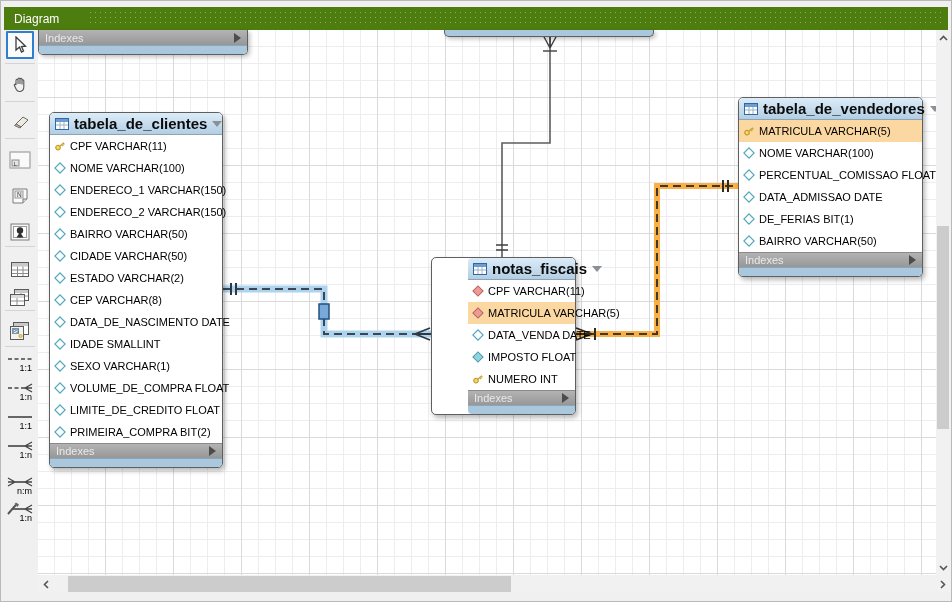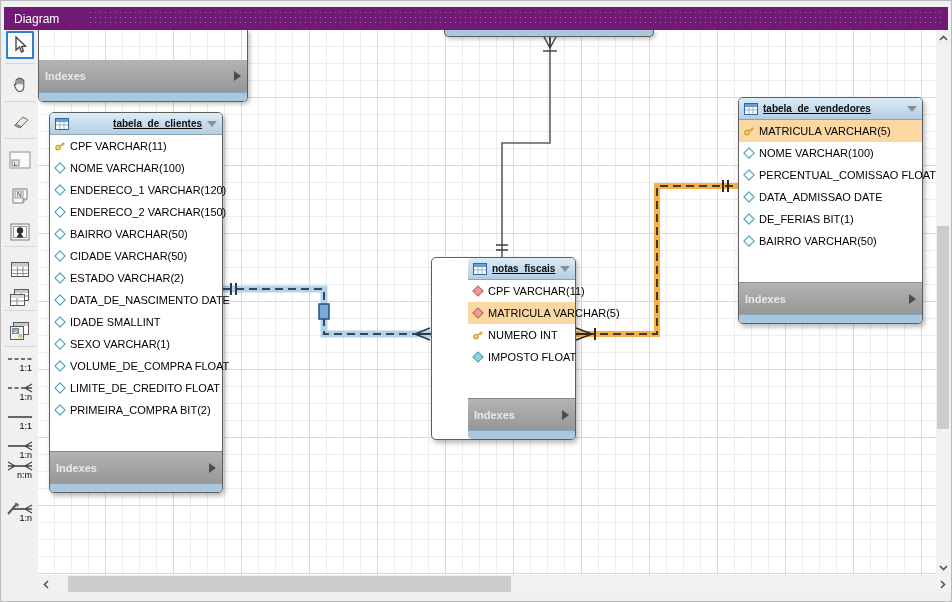--- a/index.html
+++ b/index.html
@@ -1,20 +1,20 @@
 <!DOCTYPE html>
 <html><head>
 <meta charset="utf-8">
 <style>
   * { margin:0; padding:0; box-sizing:border-box; }
   html,body { width:952px; height:602px; font-family:"Liberation Sans", sans-serif; background:#e9e9e9; }
   .window { position:relative; width:952px; height:602px; background:#f0f0f0; border:1px solid #b9b9b9; overflow:hidden; }
 
   
-  .titlebar { position:absolute; left:3px; top:6px; right:3px; height:23px; background:#701a75; display:flex; align-items:center; }
+  .titlebar { position:absolute; left:3px; top:6px; right:3px; height:23px; background:#4d7c0f; display:flex; align-items:center; }
   .titlebar .tab-label { color:#ffffff; font-size:12px; padding-left:10px; }
   .titlebar .dots { position:absolute; left:84px; right:4px; top:3px; bottom:3px;
     background-image:radial-gradient(rgba(255,255,255,0.35) 0.7px, transparent 0.9px);
     background-size:5px 5px; }
 
   
   .toolbar { position:absolute; left:1px; top:29px; width:36px; bottom:26px; background:#f0f0f0; z-index:6; }
   .tool { position:absolute; left:4px; width:28px; height:28px; display:flex; align-items:center; justify-content:center; background:transparent; border:none; cursor:pointer; }
   .tool.selected { border:2px solid #2f7fd0; background:#fbfbfb; border-radius:1px; }
   .tool-sep { position:absolute; left:3px; width:30px; height:1px; background:#d4d4d4; }
@@ -29,27 +29,27 @@
       repeating-linear-gradient(to right,  transparent 0 16px, #ededf1 16px 17px),
       repeating-linear-gradient(to bottom, transparent 0 16px, #ededf1 16px 17px),
       #ffffff; }
 
   svg.rel-layer { position:absolute; left:0; top:0; z-index:2; pointer-events:none; }
 
   
   .db-table { position:absolute; z-index:3; border:1px solid #5f5f5f; border-radius:5px; background:#ffffff; box-shadow:2px 3px 5px rgba(0,0,0,0.28); font-size:11px; }
   .tbl-header { height:22px; display:flex; align-items:center; gap:5px; padding:0 5px 0 5px;
     background:linear-gradient(#dcecf8, #b2cee4); border-bottom:1px solid #8ea4b5; border-radius:4px 4px 0 0; }
-  .tbl-title { font-weight:bold; font-size:10px; color:#0b0b0b; flex:1; white-space:nowrap;text-decoration:underline; }
+  .tbl-title { font-weight:bold; font-size:15px; color:#0b0b0b; flex:1; white-space:nowrap; }
   .caret-down { width:0; height:0; border-left:5px solid transparent; border-right:5px solid transparent; border-top:6px solid #8a9096; }
   .tbl-rows { background:#ffffff; }
   .tbl-row { height:22px; display:flex; align-items:center; gap:4px; padding-left:4px; white-space:nowrap; color:#000; }
   .tbl-row.hl { background:#fbd7a1; }
-  .tbl-footer { height:32px; display:flex; align-items:center; justify-content:space-between; padding:0 6px;
-    background:linear-gradient(#b3b3b3,#979797); border-top:1px solid #8a8a8a; color:#e9e9e9; font-weight:bold; font-size:11px;margin-top:30px; }
+  .tbl-footer { height:15px; display:flex; align-items:center; justify-content:space-between; padding:0 6px;
+    background:linear-gradient(#b3b3b3,#979797); border-top:1px solid #8a8a8a; color:#e9e9e9; font-weight:normal; font-size:11px; }
   .footer-arrow { width:0; height:0; border-top:5px solid transparent; border-bottom:5px solid transparent; border-left:7px solid #4c4c4c; }
   .tbl-strip { height:9px; background:#a9c8de; border-top:1px solid #8aa6bc; border-radius:0 0 4px 4px; }
 
   
   .partial-a { position:absolute; left:37px; top:29px; width:210px; z-index:3; box-shadow:2px 2px 4px rgba(0,0,0,0.25); border:1px solid #5f5f5f; border-top:none; border-radius:0 0 5px 5px; }
   .partial-a .tbl-footer { border-top:none; }
   .partial-b { position:absolute; left:443px; top:29px; width:210px; height:7px; z-index:3; background:#a9c8de; border:1px solid #5f5f5f; border-top:none; border-radius:0 0 5px 5px; box-shadow:2px 2px 4px rgba(0,0,0,0.25); }
 
   .col-icon { flex:0 0 auto; }
 
@@ -135,21 +135,21 @@
         <div class="tbl-row">
           <svg class="col-icon" width="12" height="12" viewBox="0 0 12 12">
             <rect x="2.4" y="2.4" width="7.2" height="7.2" transform="rotate(45 6 6)" fill="#ffffff" stroke="#52a8c0" stroke-width="1.2"></rect>
           </svg>
           <span>NOME VARCHAR(100)</span>
         </div>
         <div class="tbl-row">
           <svg class="col-icon" width="12" height="12" viewBox="0 0 12 12">
             <rect x="2.4" y="2.4" width="7.2" height="7.2" transform="rotate(45 6 6)" fill="#ffffff" stroke="#52a8c0" stroke-width="1.2"></rect>
           </svg>
-          <span>ENDERECO_1 VARCHAR(120)</span>
+          <span>ENDERECO_1 VARCHAR(150)</span>
         </div>
         <div class="tbl-row">
           <svg class="col-icon" width="12" height="12" viewBox="0 0 12 12">
             <rect x="2.4" y="2.4" width="7.2" height="7.2" transform="rotate(45 6 6)" fill="#ffffff" stroke="#52a8c0" stroke-width="1.2"></rect>
           </svg>
           <span>ENDERECO_2 VARCHAR(150)</span>
         </div>
         <div class="tbl-row">
           <svg class="col-icon" width="12" height="12" viewBox="0 0 12 12">
             <rect x="2.4" y="2.4" width="7.2" height="7.2" transform="rotate(45 6 6)" fill="#ffffff" stroke="#52a8c0" stroke-width="1.2"></rect>
@@ -160,20 +160,26 @@
           <svg class="col-icon" width="12" height="12" viewBox="0 0 12 12">
             <rect x="2.4" y="2.4" width="7.2" height="7.2" transform="rotate(45 6 6)" fill="#ffffff" stroke="#52a8c0" stroke-width="1.2"></rect>
           </svg>
           <span>CIDADE VARCHAR(50)</span>
         </div>
         <div class="tbl-row">
           <svg class="col-icon" width="12" height="12" viewBox="0 0 12 12">
             <rect x="2.4" y="2.4" width="7.2" height="7.2" transform="rotate(45 6 6)" fill="#ffffff" stroke="#52a8c0" stroke-width="1.2"></rect>
           </svg>
           <span>ESTADO VARCHAR(2)</span>
+        </div>
+        <div class="tbl-row">
+          <svg class="col-icon" width="12" height="12" viewBox="0 0 12 12">
+            <rect x="2.4" y="2.4" width="7.2" height="7.2" transform="rotate(45 6 6)" fill="#ffffff" stroke="#52a8c0" stroke-width="1.2"></rect>
+          </svg>
+          <span>CEP VARCHAR(8)</span>
         </div>
         <div class="tbl-row">
           <svg class="col-icon" width="12" height="12" viewBox="0 0 12 12">
             <rect x="2.4" y="2.4" width="7.2" height="7.2" transform="rotate(45 6 6)" fill="#ffffff" stroke="#52a8c0" stroke-width="1.2"></rect>
           </svg>
           <span>DATA_DE_NASCIMENTO DATE</span>
         </div>
         <div class="tbl-row">
           <svg class="col-icon" width="12" height="12" viewBox="0 0 12 12">
             <rect x="2.4" y="2.4" width="7.2" height="7.2" transform="rotate(45 6 6)" fill="#ffffff" stroke="#52a8c0" stroke-width="1.2"></rect>
@@ -230,32 +236,38 @@
           <span>CPF VARCHAR(11)</span>
         </div>
         <div class="tbl-row hl">
           <svg class="col-icon" width="12" height="12" viewBox="0 0 12 12">
             <rect x="2.4" y="2.4" width="7.2" height="7.2" transform="rotate(45 6 6)" fill="#ef9a95" stroke="#b35f5a" stroke-width="1"></rect>
           </svg>
           <span>MATRICULA VARCHAR(5)</span>
         </div>
         <div class="tbl-row">
           <svg class="col-icon" width="12" height="12" viewBox="0 0 12 12">
+            <rect x="2.4" y="2.4" width="7.2" height="7.2" transform="rotate(45 6 6)" fill="#ffffff" stroke="#52a8c0" stroke-width="1.2"></rect>
+          </svg>
+          <span>DATA_VENDA DATE</span>
+        </div>
+        <div class="tbl-row">
+          <svg class="col-icon" width="12" height="12" viewBox="0 0 12 12">
+            <rect x="2.4" y="2.4" width="7.2" height="7.2" transform="rotate(45 6 6)" fill="#8ed4dd" stroke="#4596ab" stroke-width="1"></rect>
+          </svg>
+          <span>IMPOSTO FLOAT</span>
+        </div>
+        <div class="tbl-row">
+          <svg class="col-icon" width="12" height="12" viewBox="0 0 12 12">
             <g transform="rotate(-40 6 6)">
               <circle cx="3.4" cy="6" r="2.2" fill="#ffd84d" stroke="#b8962e" stroke-width="1"></circle>
               <path d="M5.6 6 H11 M8.4 6 V8 M10.3 6 V7.6" stroke="#c9a432" stroke-width="1.4" fill="none"></path>
             </g>
           </svg>
           <span>NUMERO INT</span>
-        </div>
-        <div class="tbl-row">
-          <svg class="col-icon" width="12" height="12" viewBox="0 0 12 12">
-            <rect x="2.4" y="2.4" width="7.2" height="7.2" transform="rotate(45 6 6)" fill="#8ed4dd" stroke="#4596ab" stroke-width="1"></rect>
-          </svg>
-          <span>IMPOSTO FLOAT</span>
         </div>
       </div>
     <div class="tbl-footer">
       <span>Indexes</span>
       <span class="footer-arrow"></span>
     </div>
     <div class="tbl-strip"></div>
   </div>
 
   <div class="db-table" style="left:737px; top:96px; width:185px;">
@@ -411,21 +423,21 @@
         </svg>
       <span class="rel-label">1:1</span>
     </button>
     <button class="reltool" style="top:410px;">
       <svg width="28" height="12" viewBox="0 0 28 12">
           <line x1="2" y1="6" x2="19" y2="6" stroke="#444" stroke-width="1.6"></line>
           <path d="M19 6 L26 2 M19 6 L26 6 M19 6 L26 10" fill="none" stroke="#444" stroke-width="1.3"></path>
         </svg>
       <span class="rel-label">1:n</span>
     </button>
-    <button class="reltool" style="top:430px;">
+    <button class="reltool" style="top:446px;">
       <svg width="28" height="12" viewBox="0 0 28 12">
           <line x1="9" y1="6" x2="19" y2="6" stroke="#444" stroke-width="1.6"></line>
           <path d="M9 6 L2 2 M9 6 L2 6 M9 6 L2 10 M19 6 L26 2 M19 6 L26 6 M19 6 L26 10" fill="none" stroke="#444" stroke-width="1.3"></path>
         </svg>
       <span class="rel-label">n:m</span>
     </button>
     <button class="reltool" style="top:471px;">
       <svg width="28" height="14" viewBox="0 0 28 14">
           <line x1="6" y1="8" x2="19" y2="8" stroke="#444" stroke-width="1.6"></line>
           <path d="M19 8 L26 4 M19 8 L26 8 M19 8 L26 12" fill="none" stroke="#444" stroke-width="1.3"></path>

